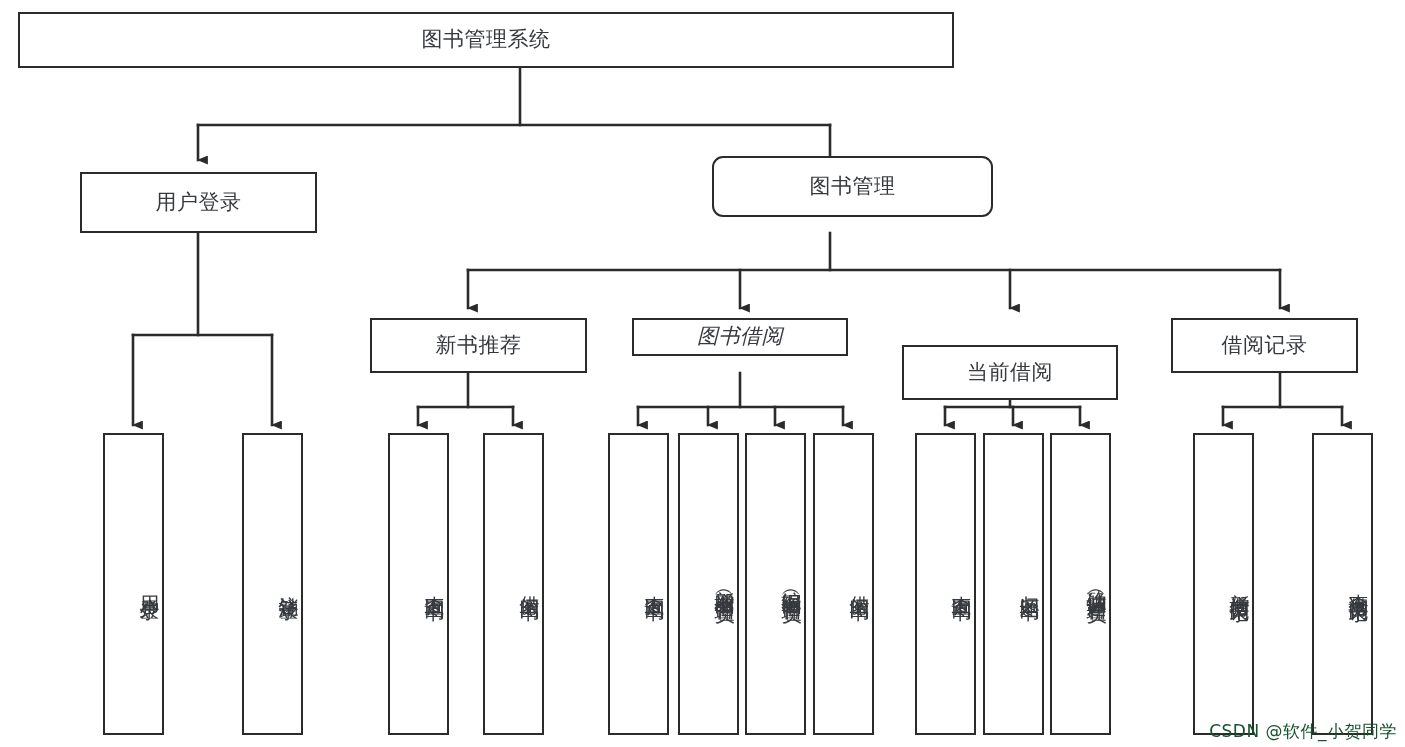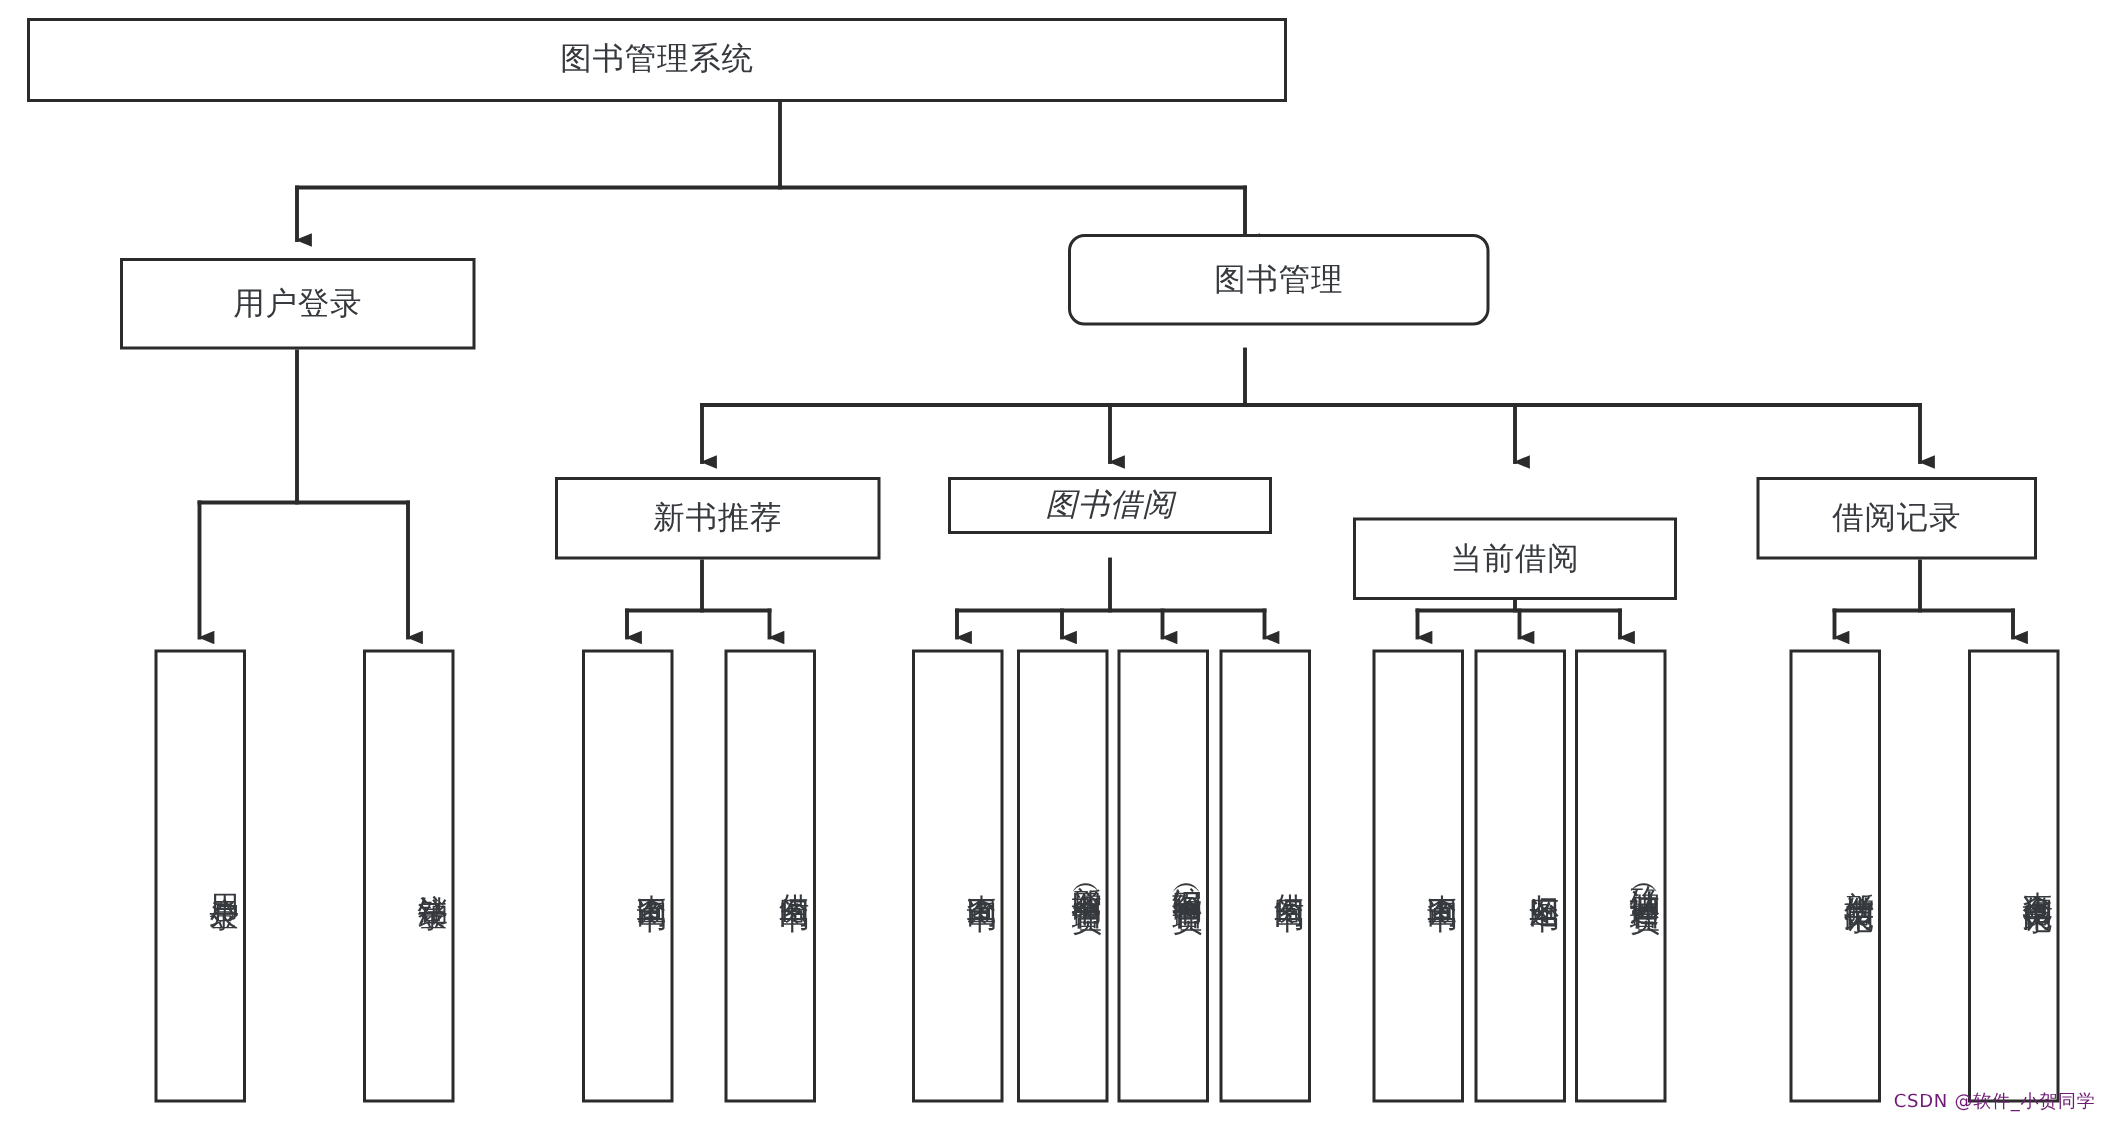--- a/index.html
+++ b/index.html
@@ -61,22 +61,22 @@
     white-space: nowrap;
   }
   .node-label {
     display: block;
     white-space: nowrap;
   }
   #watermark {
     position: absolute;
     right: 8px;
     bottom: 4px;
-    font-size: 12px;
-    color: #701a75;
+    font-size: 17px;
+    color: #14532d;
     letter-spacing: 0.5px;
     white-space: nowrap;
     z-index: 6;
     font-family: "DejaVu Sans", "Liberation Sans", sans-serif;
   }
 </style>
 </head>
 <body>
 
 <div id="canvas">
@@ -125,21 +125,21 @@
       <path d="M 1013 407 L 1013 425" marker-end="url(#arrow)"></path>
       <path d="M 1080 407 L 1080 425" marker-end="url(#arrow)"></path>
 
       <path d="M 1280 373 L 1280 407"></path>
       <path d="M 1223 407 L 1342 407"></path>
       <path d="M 1223 407 L 1223 425" marker-end="url(#arrow)"></path>
       <path d="M 1342 407 L 1342 425" marker-end="url(#arrow)"></path>
     </g>
   </svg>
 
-  <div class="node horiz" style="left:18px; top:12px; width:840px; height:56px;">
+  <div class="node horiz" style="left:18px; top:12px; width:936px; height:56px;">
     <span class="node-label">图书管理系统</span>
   </div>
 
   <div class="node horiz" style="left:80px; top:172px; width:237px; height:61px;">
     <span class="node-label">用户登录</span>
   </div>
   <div class="node horiz" style="left:712px; top:156px; width:281px; height:61px;border-radius:11px;">
     <span class="node-label">图书管理</span>
   </div>
 

